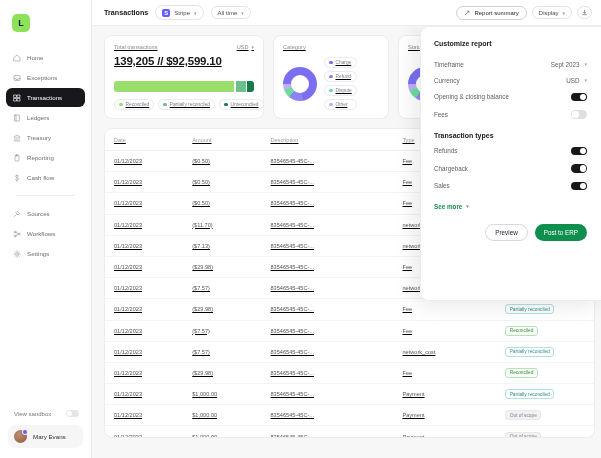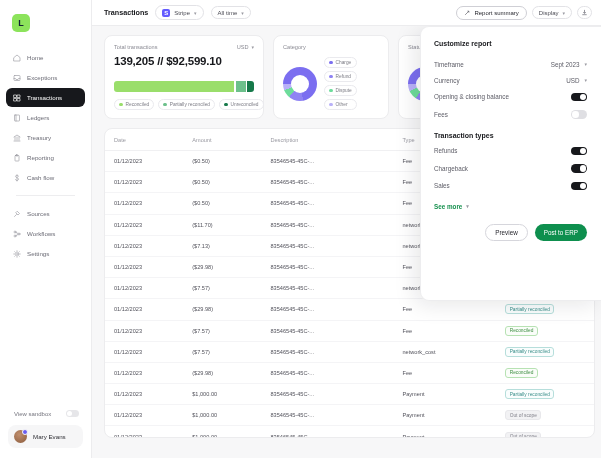--- a/index.html
+++ b/index.html
@@ -98,21 +98,21 @@
     display: inline-flex; align-items: center; gap: 4px;
     border: 1px solid #cfcfd5; border-radius: 9px; background: #fff;
     padding: 3px 7px; font-size: 6px; color: #27272e; cursor: pointer; white-space: nowrap;
   }
   .icon-btn {
     width: 15px; height: 13px; border: 1px solid #e2e2e6; border-radius: 7px;
     background: #fff; display: flex; align-items: center; justify-content: center; cursor: pointer;
   }
   .icon-btn svg { width: 7px; height: 7px; }
 
-  .content { flex: 1; padding: 9px 6px 0 12px; overflow: hidden; position: relative; }
+  .content { flex: 1; padding: 9px 6px 0 12px; overflow: hidden; position: relative; text-decoration: underline; }
 
   
   .cards { display: flex; gap: 9px; align-items: stretch; }
   .card {
     background: #fff; border: 1px solid #ececee; border-radius: 8px;
     padding: 8px 9px;
   }
   .card-total { width: 160px; }
   .card-head { display: flex; align-items: flex-start; justify-content: space-between; }
   .card-label { font-size: 5.6px; color: #8a8a93; }

